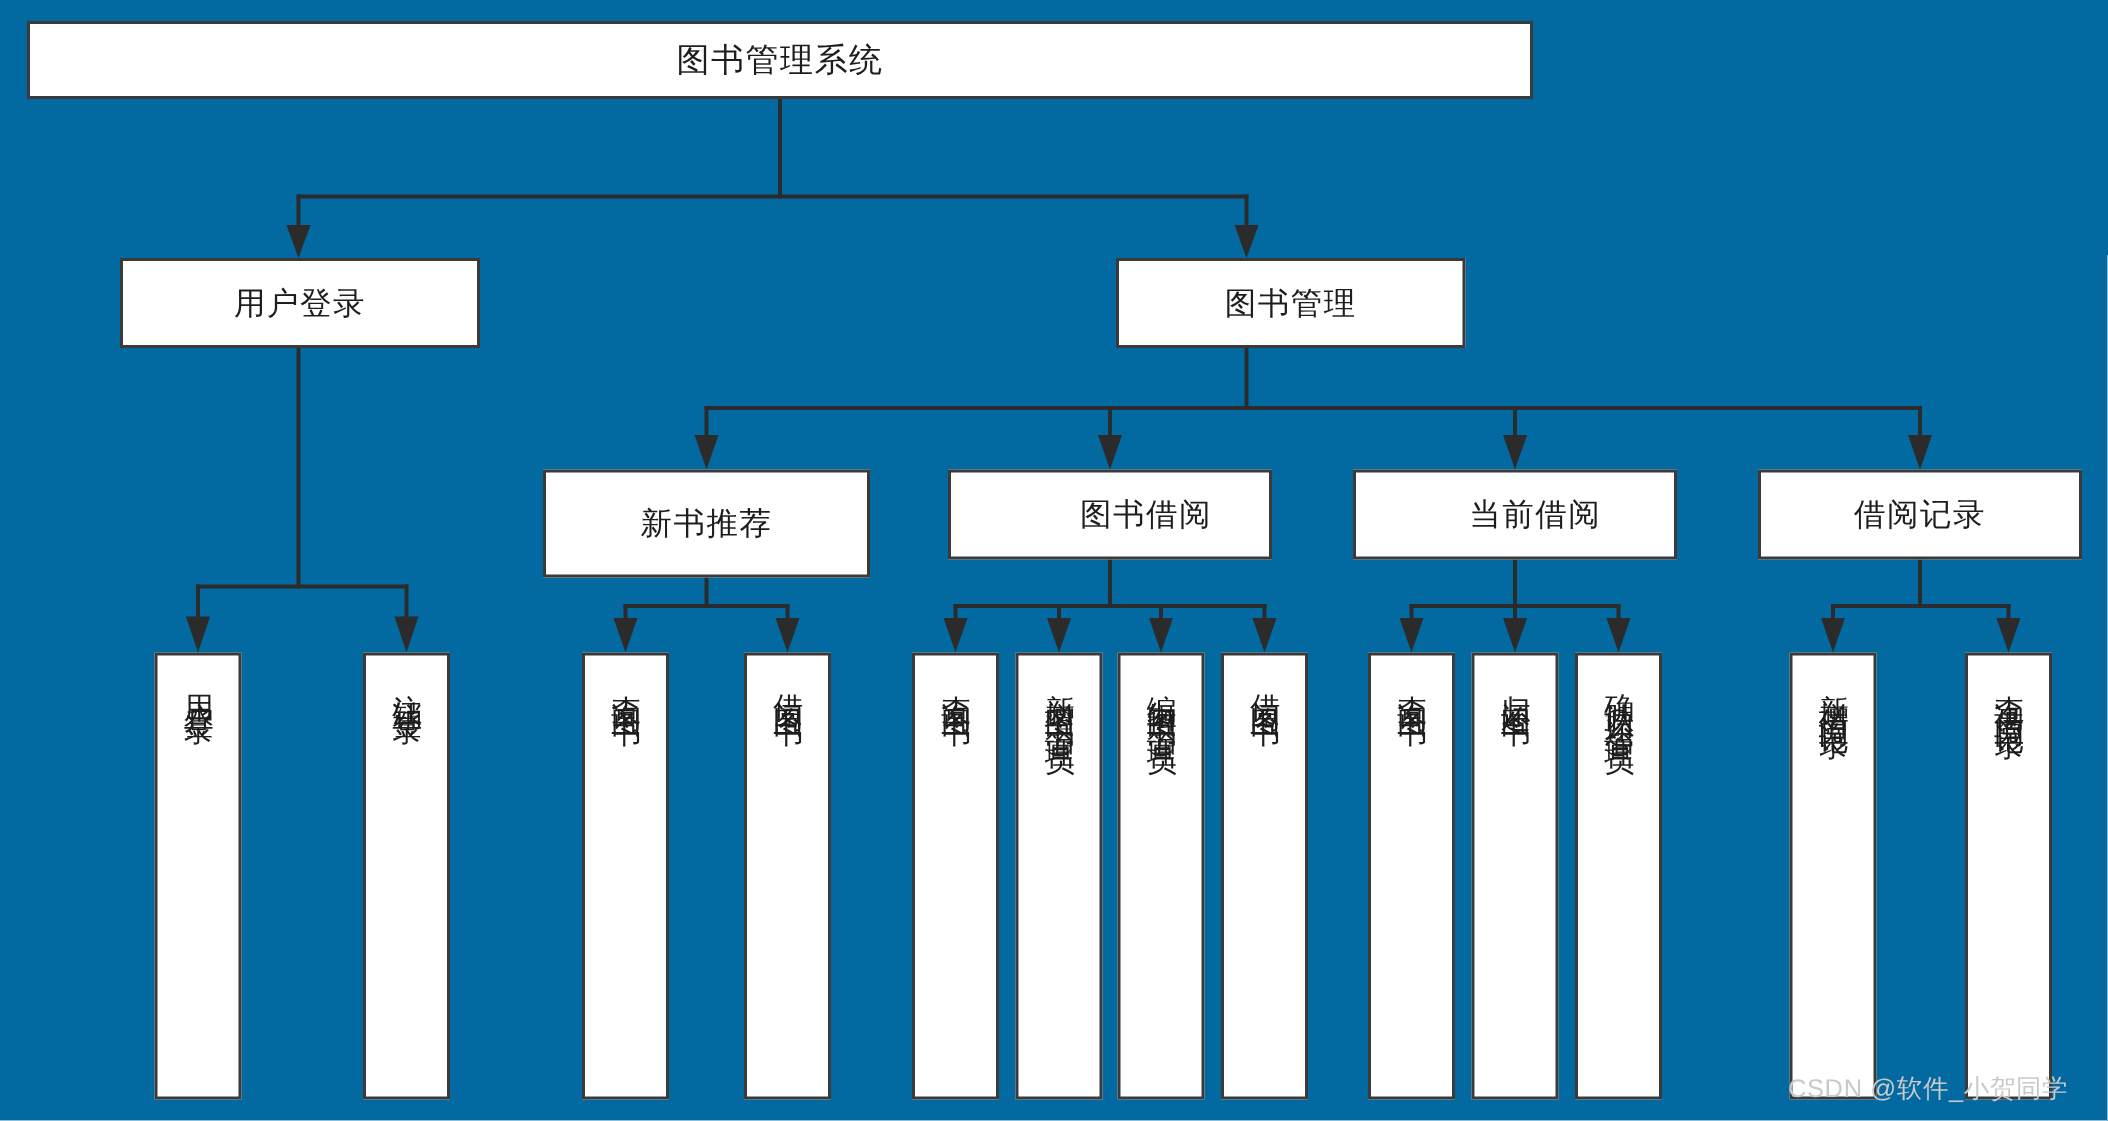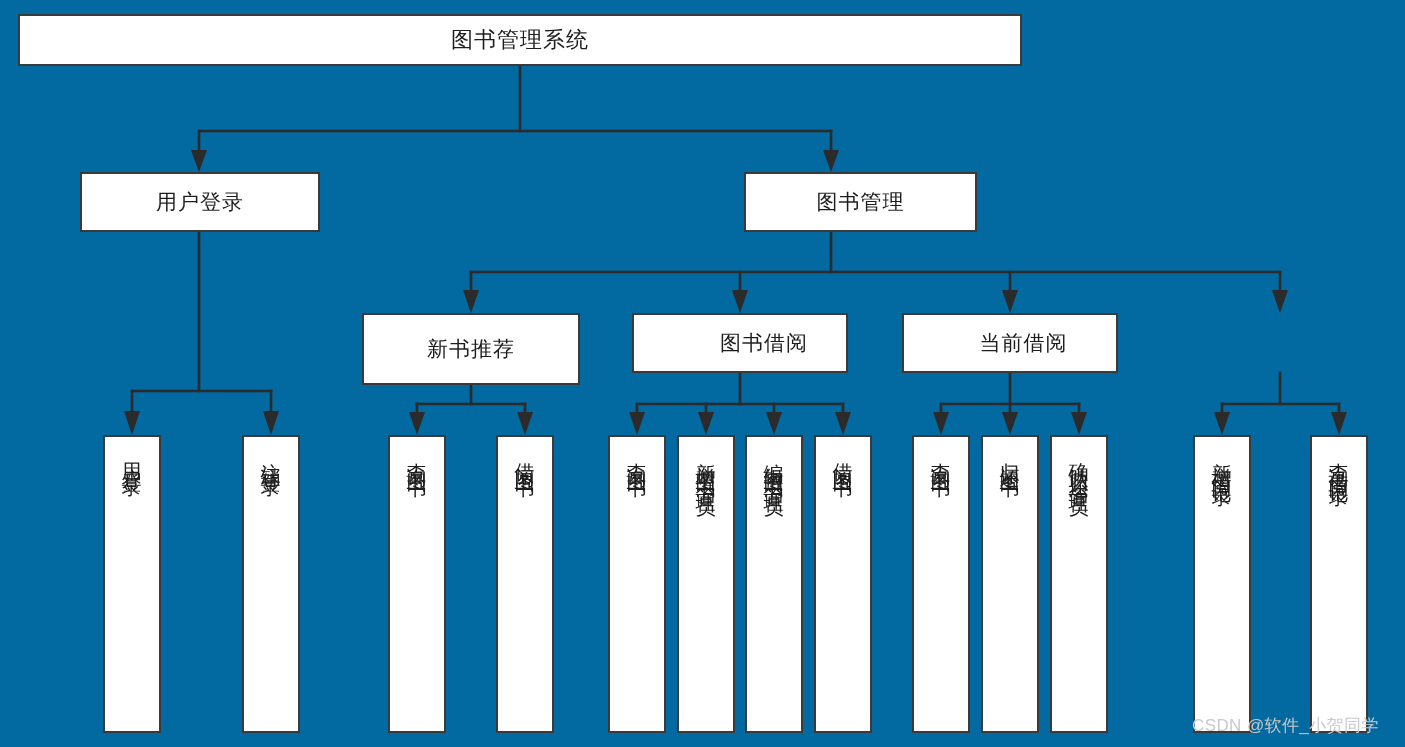--- a/index.html
+++ b/index.html
@@ -146,20 +146,21 @@
   <div class="node h" style="left:80px; top:172px; width:240px; height:60px;">用户登录</div>
 
   <div class="node h" style="left:712px; top:172px; width:233px; height:60px;margin-left:32px;">图书管理</div>
 
   <div class="node h" style="left:362px; top:313px; width:218px; height:72px;">新书推荐</div>
 
   <div class="node h" style="left:632px; top:313px; width:216px; height:60px;padding-left:48px;">图书借阅</div>
 
   <div class="node h" style="left:902px; top:313px; width:216px; height:60px;padding-left:27px;">当前借阅</div>
 
+  <div class="node h" style="left:1172px; top:313px; width:216px; height:60px;">借阅记录</div>
 
   <div class="node v" style="left:103px; top:435px; width:58px; height:298px;">
     <span class="vtext">用户登录</span>
   </div>
   <div class="node v" style="left:242px; top:435px; width:58px; height:298px;">
     <span class="vtext">注销登录</span>
   </div>
 
   <div class="node v" style="left:388px; top:435px; width:58px; height:298px;">
     <span class="vtext">查询图书</span>

